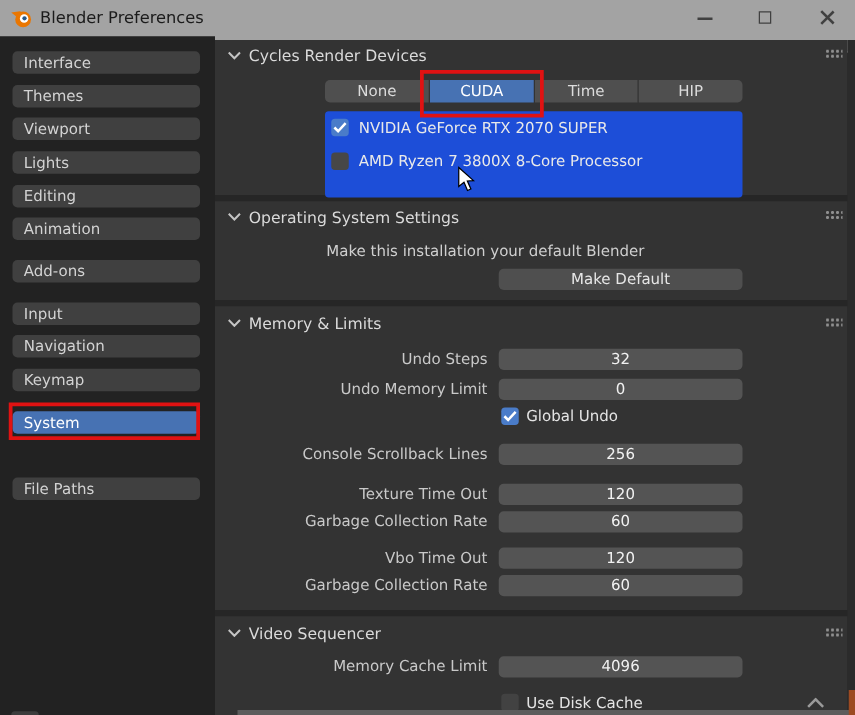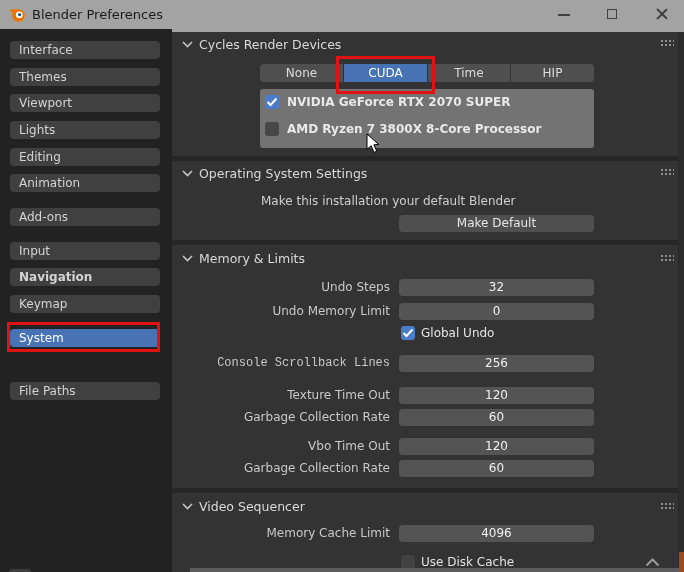--- a/index.html
+++ b/index.html
@@ -41,21 +41,21 @@
          font-size:12px; color:#e6e6e6; text-align:center; line-height:17px; }
   .checkbox { position:absolute; width:14px; height:14px; border-radius:3px; background:#4c4c4c; }
   .checkbox.checked { background:#4a7cc9; }
   .checkbox svg { position:absolute; left:1px; top:2px; }
   .cb-label { position:absolute; font-size:12px; color:#e4e4e4; line-height:14px; }
   
   .seg-btn { position:absolute; top:0; height:18px; background:#4f4f4f; color:#dcdcdc; font-size:12px;
              text-align:center; line-height:18px; }
   .seg-btn.selected { background:#4772b3; color:#ffffff; }
   
-  .device-box { position:absolute; left:88px; top:57px; width:334px; height:59px; background:#737373; border-radius:3px;font-weight:bold; }
+  .device-box { position:absolute; left:88px; top:57px; width:334px; height:69px; background:#1d4ed8; border-radius:3px; }
   .device-row-label { position:absolute; left:27px; font-size:12px; color:#e9e9e9; line-height:14px; }
   
   .bottom-strip { position:absolute; left:190px; top:568px; width:494px; height:4px; background:#5c5c5c; z-index:40; }
   .orange-sliver { position:absolute; left:679px; top:552px; width:5px; height:20px; background:#9c4a21; z-index:41; }
   .scroll-track { position:absolute; left:678px; top:32px; width:6px; height:536px; background:#2b2b2b; }
 </style>
 </head>
 <body>
 
 <div id="screen">
@@ -81,21 +81,21 @@
 
   <div class="sidebar">
     <div class="nav-btn" style="top:12px;">Interface</div>
     <div class="nav-btn" style="top:39px;">Themes</div>
     <div class="nav-btn" style="top:65px;">Viewport</div>
     <div class="nav-btn" style="top:92px;">Lights</div>
     <div class="nav-btn" style="top:119px;">Editing</div>
     <div class="nav-btn" style="top:145px;">Animation</div>
     <div class="nav-btn" style="top:179px;">Add-ons</div>
     <div class="nav-btn" style="top:213px;">Input</div>
-    <div class="nav-btn" style="top:239px;font-weight:bold;">Navigation</div>
+    <div class="nav-btn" style="top:239px;">Navigation</div>
     <div class="nav-btn" style="top:266px;">Keymap</div>
     <div class="nav-btn selected" style="top:300px;">System</div>
     <div class="nav-btn" style="top:353px;">File Paths</div>
 
     <div class="hamburger">
       
       
       
     </div>
   </div>
@@ -156,21 +156,21 @@
     <div class="flabel" style="top:58px;">Undo Memory Limit</div>
     <div class="field" style="top:58px;">0</div>
 
     <div class="checkbox checked" style="left:229px; top:81px;">
       <svg width="12" height="10" viewBox="0 0 12 10">
           <polyline points="1.5,5 4.5,8 10.5,1.5" fill="none" stroke="#ffffff" stroke-width="2"></polyline>
         </svg>
     </div>
     <div class="cb-label" style="left:249px; top:81px;">Global Undo</div>
 
-    <div class="flabel" style="top:110px;font-family:Liberation Mono, monospace;">Console Scrollback Lines</div>
+    <div class="flabel" style="top:110px;">Console Scrollback Lines</div>
     <div class="field" style="top:110px;">256</div>
 
     <div class="flabel" style="top:142px;">Texture Time Out</div>
     <div class="field" style="top:142px;">120</div>
 
     <div class="flabel" style="top:164px;">Garbage Collection Rate</div>
     <div class="field" style="top:164px;">60</div>
 
     <div class="flabel" style="top:193px;">Vbo Time Out</div>
     <div class="field" style="top:193px;">120</div>

